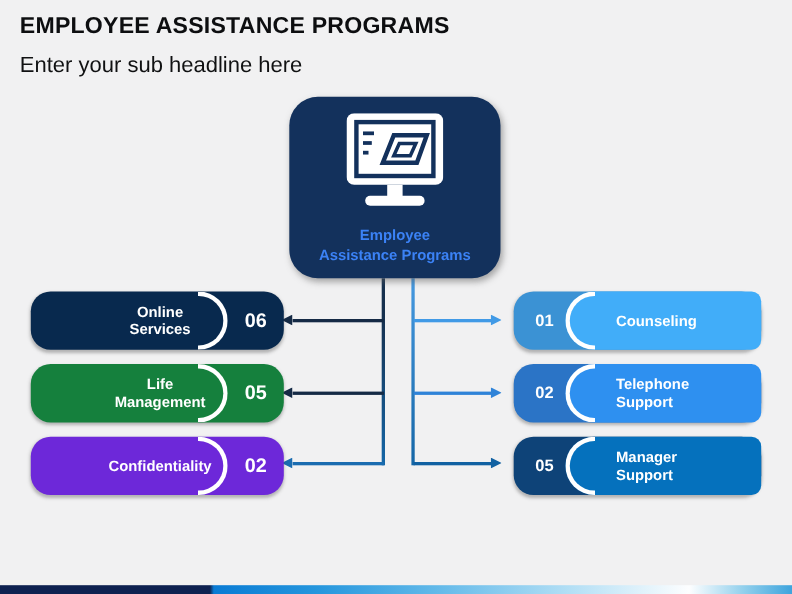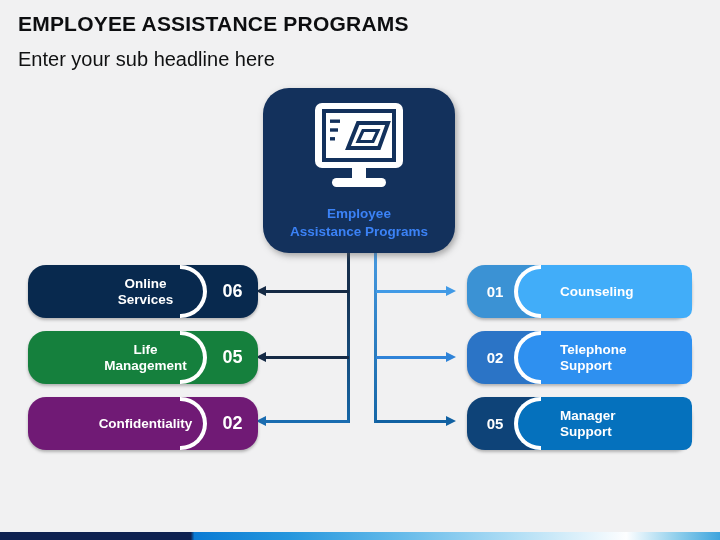--- a/index.html
+++ b/index.html
@@ -114,21 +114,21 @@
 Services</div>
     <div class="arc arc-r"></div>
     <div class="num">06</div>
   </div>
   <div class="pill pill-l" style="top: 331px; background: #15803d;">
     <div class="label">Life
 Management</div>
     <div class="arc arc-r"></div>
     <div class="num">05</div>
   </div>
-  <div class="pill pill-l" style="top: 397px; background: #701a75;">
+  <div class="pill pill-l" style="top: 397px; background: #6d28d9;">
     <div class="label">Confidentiality</div>
     <div class="arc arc-r"></div>
     <div class="num">02</div>
   </div>
 
   <div class="pill pill-r" style="top: 265px; background: rgb(59, 146, 212);">
     <div class="bubble" style="background: rgb(65, 173, 249);"></div>
     <div class="arc arc-lft"></div>
     <div class="num">01</div>
     <div class="label">Counseling</div>

